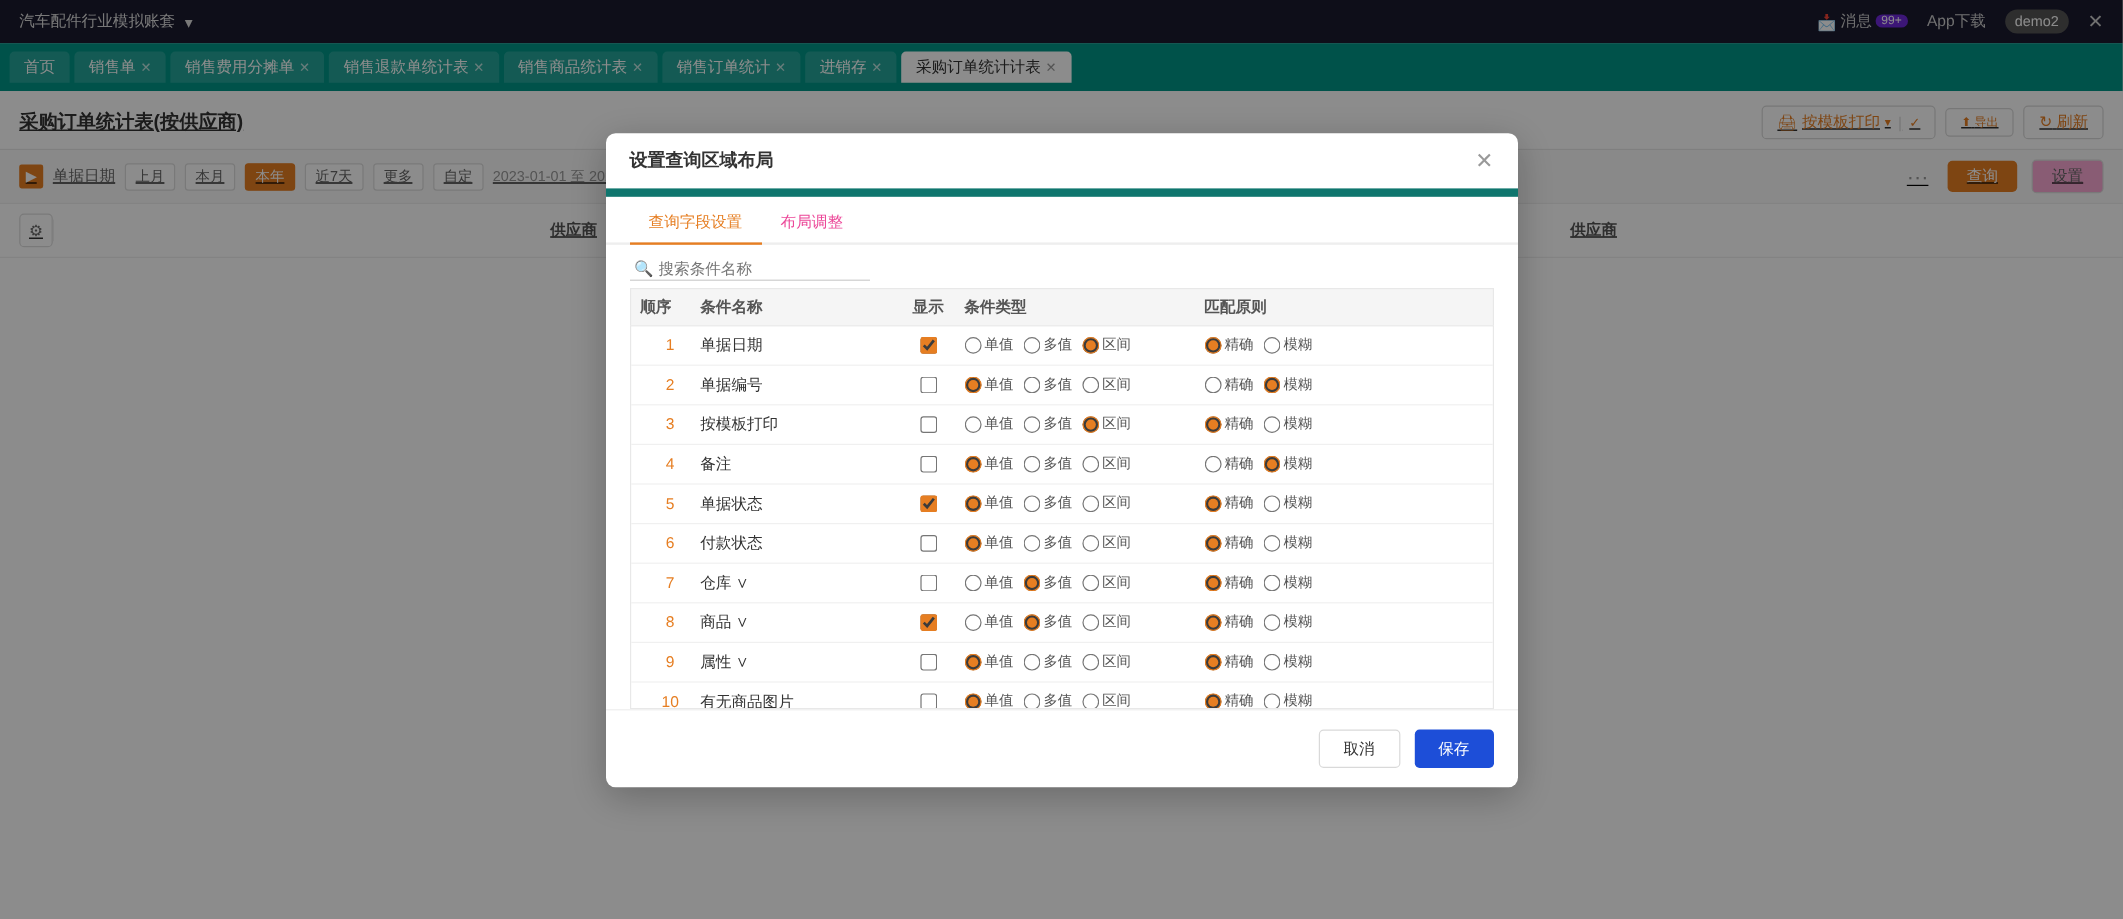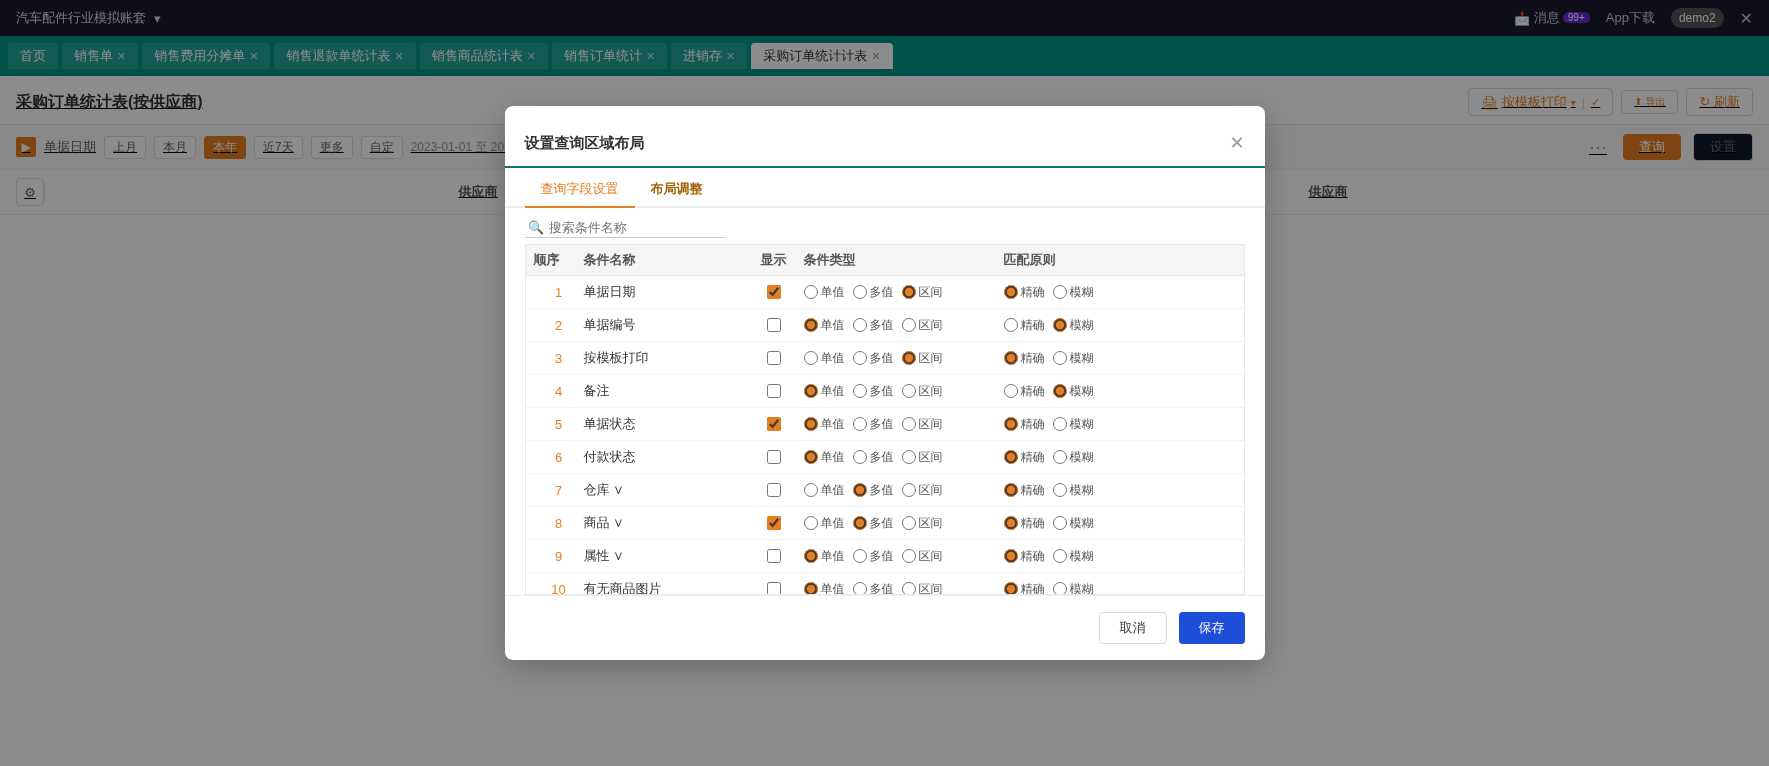--- a/index.html
+++ b/index.html
@@ -105,45 +105,44 @@
     .modal {
       background: white;
       border-radius: 8px;
       width: 760px;
       max-height: 680px;
       box-shadow: 0 8px 32px rgba(0,0,0,0.25);
       display: flex;
       flex-direction: column;
     }
     .modal-header {
-      padding: 26px 20px 12px;
-      border-bottom: 2px solid #0f766e;
+      padding: 12px 20px 12px;
+      border-bottom: 7px solid #0f766e;
       display: flex;
       align-items: center;
       justify-content: space-between;
     }
     .modal-title { font-size: 15px; font-weight: bold; color: #333; }
     .modal-close { cursor: pointer; color: #999; font-size: 18px; border: none; background: none; }
 
     
     .modal-tabs {
       display: flex;
       gap: 0;
       padding: 0 20px;
       border-bottom: 2px solid #eee;
       margin-top: 4px;
     }
     .modal-tab {
       padding: 8px 16px;
       cursor: pointer;
       font-size: 13px;
-      color: #a16207;
+      color: #ec4899;
       border-bottom: 2px solid transparent;
       margin-bottom: -2px;
-      font-weight: bold;
     }
     .modal-tab.active { color: #e67e22; border-bottom-color: #e67e22; font-weight: 500; }
 
     
     .modal-search {
       padding: 10px 20px 6px;
       display: flex;
       align-items: center;
       gap: 6px;
     }
@@ -306,21 +305,21 @@
     <button class="date-btn">上月</button>
     <button class="date-btn">本月</button>
     <button class="date-btn active">本年</button>
     <button class="date-btn">近7天</button>
     <button class="date-btn">更多</button>
     <button class="date-btn">自定</button>
     <span class="date-range">2023-01-01 至 2023-12-31</span>
     <span style="flex:1"></span>
     <span style="cursor:pointer;color:#999;font-size:18px;margin-right:8px;">···</span>
     <button style="background:#e67e22;color:white;border:none;padding:4px 16px;border-radius:4px;cursor:pointer;font-size:13px;">查询</button>
-    <button style="background:#0f172a;color:#666;border:1px solid #ddd;padding:4px 16px;border-radius:4px;cursor:pointer;font-size:13px;margin-left:4px;">设置</button>
+    <button style="background:#f9a8d4;color:#666;border:1px solid #ddd;padding:4px 16px;border-radius:4px;cursor:pointer;font-size:13px;margin-left:4px;">设置</button>
   </div>
 
   <div class="table-header-row" style="padding:8px 16px;border-bottom:1px solid #eee;display:flex;align-items:center;gap:0;">
     <div class="setting-icon">⚙</div>
     <div style="flex:1;text-align:center;font-weight:600;color:#555;font-size:13px;border-left:1px solid #eee;padding-left:8px;">供应商</div>
     <div style="flex:1;text-align:center;font-weight:600;color:#555;font-size:13px;">供应商</div>
   </div>
 </div>
 
 <div class="overlay">

